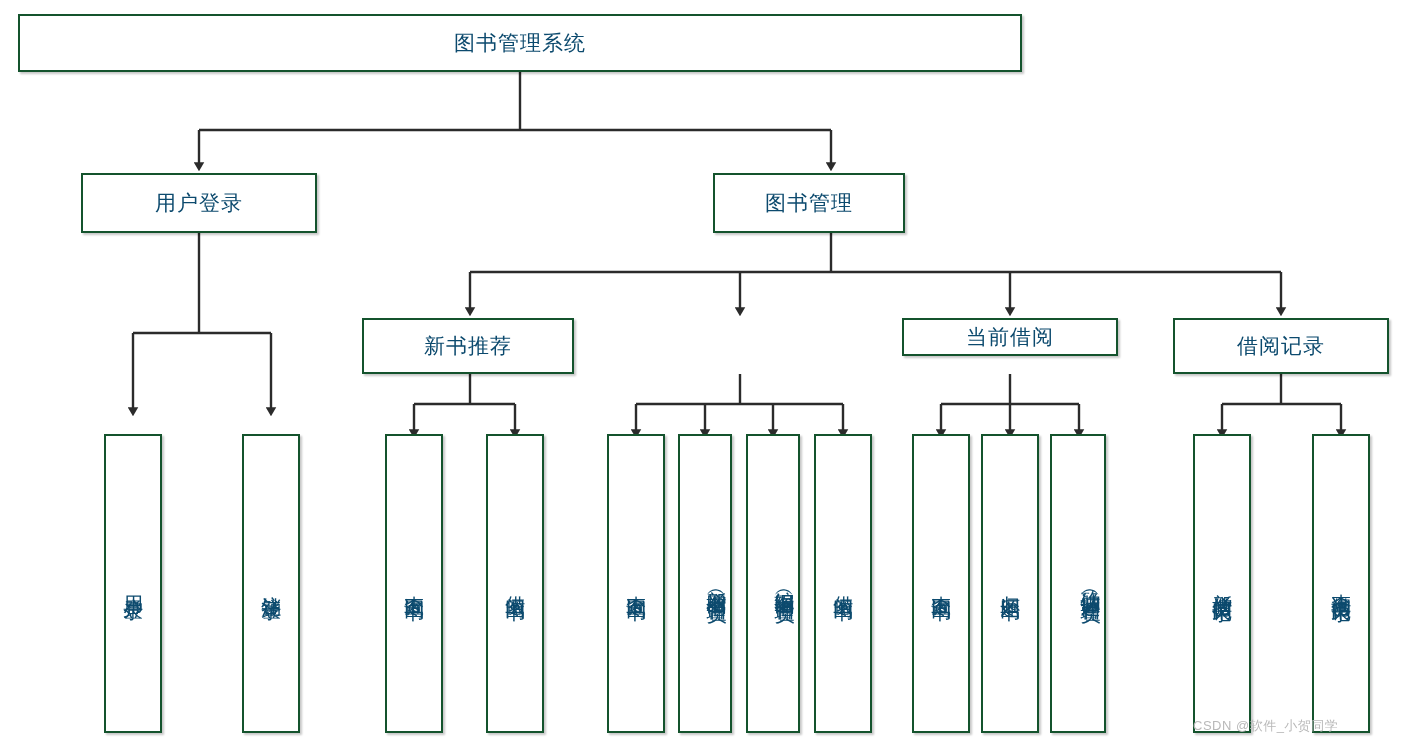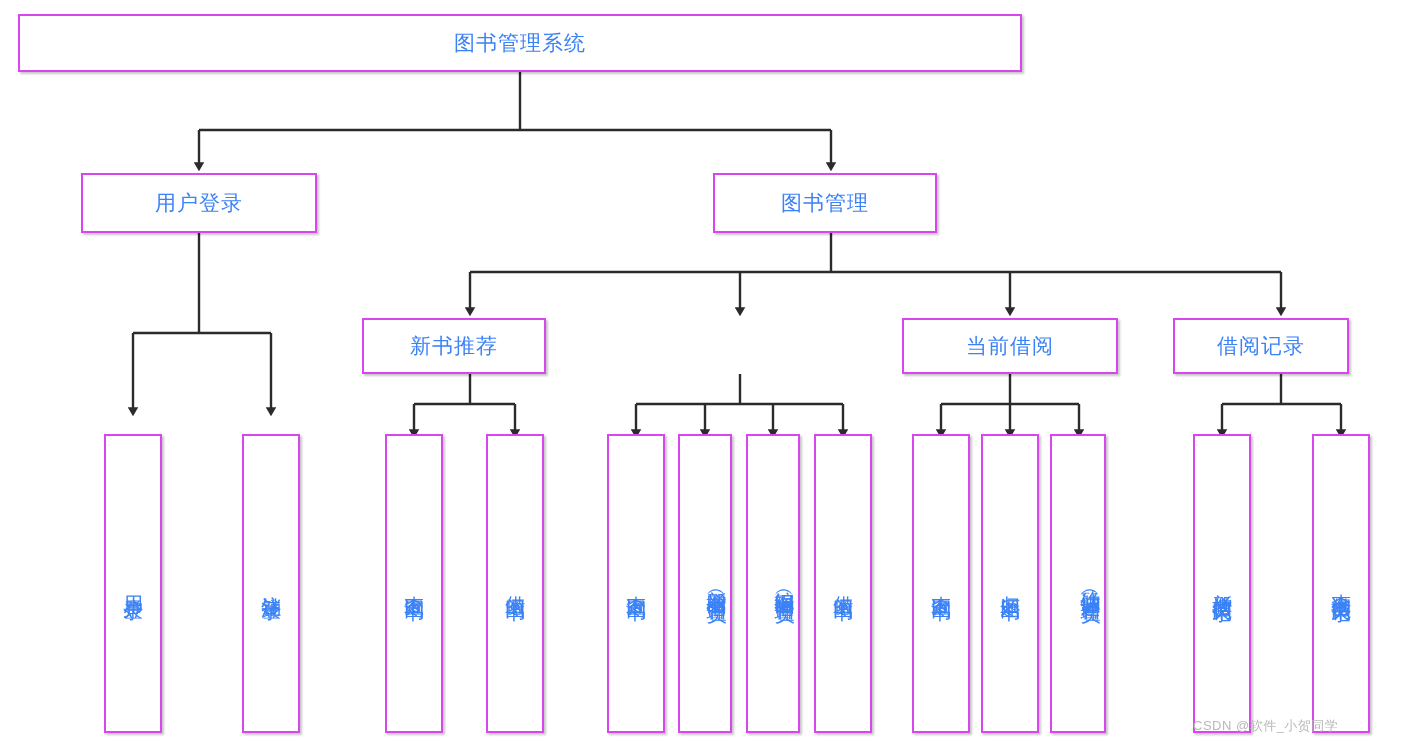--- a/index.html
+++ b/index.html
@@ -22,26 +22,26 @@
     left: 0;
     top: 0;
     width: 1405px;
     height: 747px;
     pointer-events: none;
   }
   .node {
     position: absolute;
     box-sizing: border-box;
     background: #ffffff;
-    border: 2px solid #d946ef;
+    border: 2px solid #14532d;
     box-shadow: 2px 2px 2px rgba(0,0,0,0.22);
     display: flex;
     align-items: center;
     justify-content: center;
-    color: #3b82f6;
+    color: #0c4a6e;
   }
   .node.horiz {
     font-size: 21px;
     line-height: 1.2;
     letter-spacing: 1px;
   }
   .node.vert {
     writing-mode: vertical-rl;
     text-orientation: upright;
     font-size: 20px;
@@ -120,31 +120,31 @@
     </g>
   </svg>
 
   <div class="node horiz" style="left:18px; top:14px; width:1004px; height:58px;">
     <span class="node-label">图书管理系统</span>
   </div>
 
   <div class="node horiz" style="left:81px; top:173px; width:236px; height:60px;">
     <span class="node-label">用户登录</span>
   </div>
-  <div class="node horiz" style="left:713px; top:173px; width:224px; height:60px;">
+  <div class="node horiz" style="left:713px; top:173px; width:192px; height:60px;">
     <span class="node-label">图书管理</span>
   </div>
 
-  <div class="node horiz" style="left:362px; top:318px; width:184px; height:56px;">
+  <div class="node horiz" style="left:362px; top:318px; width:212px; height:56px;">
     <span class="node-label">新书推荐</span>
   </div>
-  <div class="node horiz" style="left:902px; top:318px; width:216px; height:56px;">
+  <div class="node horiz" style="left:902px; top:318px; width:216px; height:38px;">
     <span class="node-label">当前借阅</span>
   </div>
-  <div class="node horiz" style="left:1173px; top:318px; width:176px; height:56px;">
+  <div class="node horiz" style="left:1173px; top:318px; width:216px; height:56px;">
     <span class="node-label">借阅记录</span>
   </div>
 
   <div class="node vert" style="left:104px; top:434px; width:58px; height:299px;">
     <span class="node-label">用户登录</span>
   </div>
   <div class="node vert" style="left:242px; top:434px; width:58px; height:299px;">
     <span class="node-label">注销登录</span>
   </div>
 

